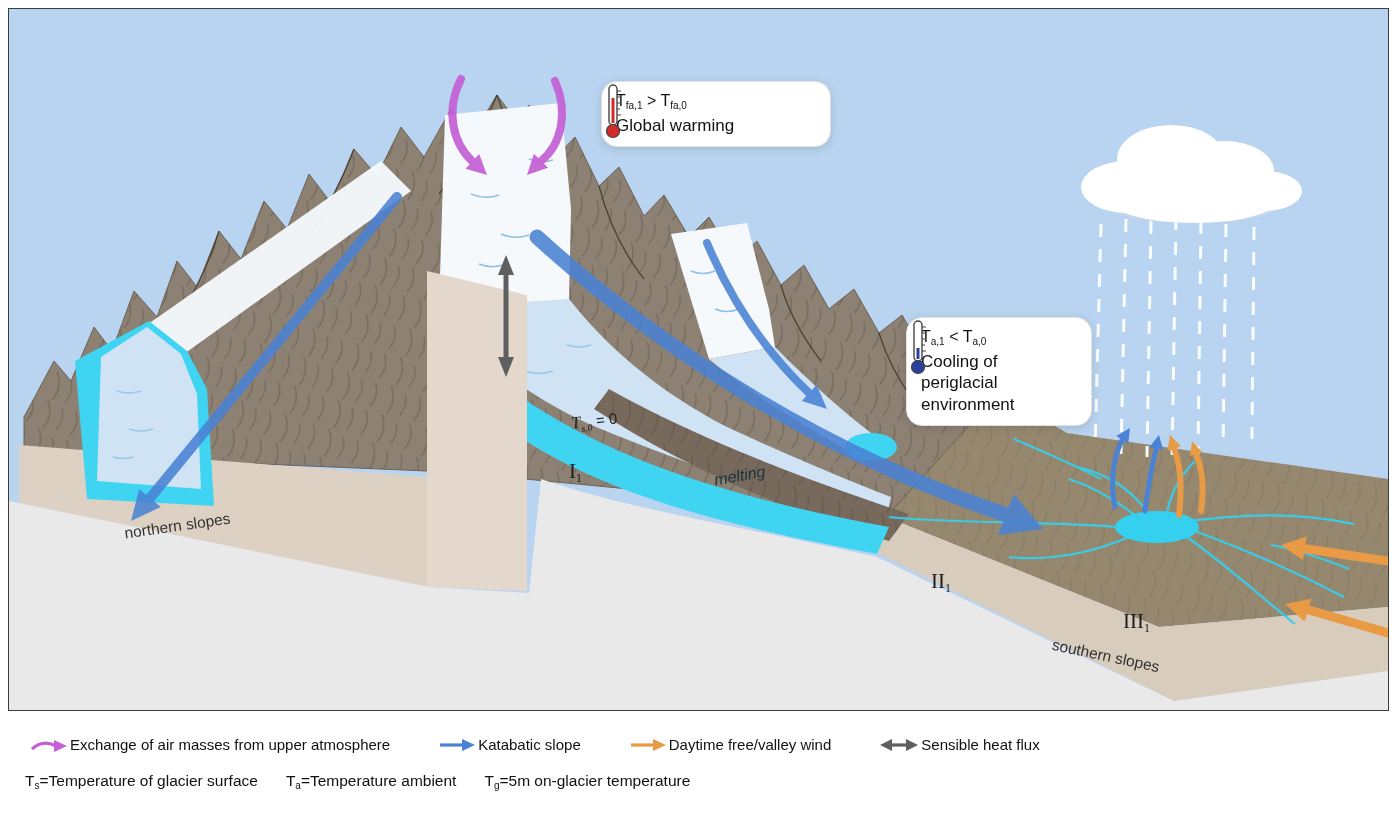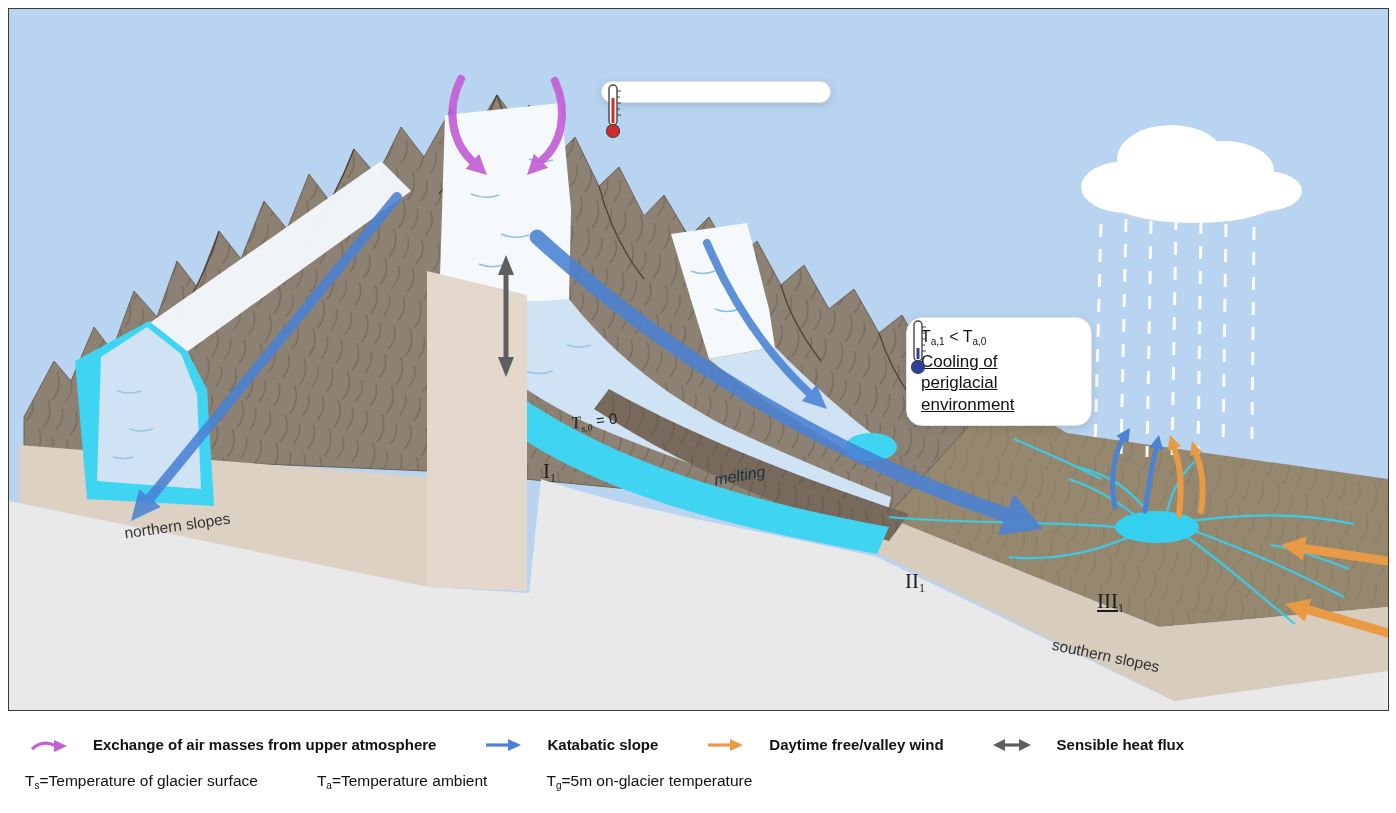--- a/index.html
+++ b/index.html
@@ -13,28 +13,28 @@
   .callout{position:absolute;background:#ffffff;border:1px solid #e2e2e2;border-radius:16px;
            box-shadow:0 2px 8px rgba(60,60,60,.18);display:flex;align-items:center;
            padding:10px 14px;gap:10px;}
   .callout .texts{display:flex;flex-direction:column;gap:4px;}
   .formula{font-size:16px;color:#111;white-space:nowrap;}
   .formula sub{font-size:10px;vertical-align:-3px;}
   .callout-label{font-size:17px;color:#111;line-height:1.25;}
 
   .terrain-label{position:absolute;color:#222;}
   .lbl-italic{font-style:italic;font-family:"Liberation Serif", serif;}
-  .numeral{font-family:"Liberation Serif", serif;font-size:21px;color:#1c1c1c;}
+  .numeral{font-family:"Liberation Serif", serif;font-size:21px;color:#1c1c1c;margin-left:26px;}
   .numeral sub{font-size:12px;vertical-align:-4px;}
   .slope-label{font-size:15.5px;color:#333;}
 
   .legend-row{position:absolute;display:flex;align-items:center;}
   .legend-row1{left:30px;top:736px;gap:48px;}
-  .legend-row2{left:25px;top:772px;gap:59px;}
-  .legend-item{display:flex;align-items:center;gap:25px;font-size:15px;color:#111;font-weight:bold;}
+  .legend-row2{left:25px;top:772px;gap:28px;}
+  .legend-item{display:flex;align-items:center;gap:2px;font-size:15px;color:#111;}
   .def-item{font-size:15.5px;color:#111;white-space:nowrap;}
   .def-item sub{font-size:10px;vertical-align:-3px;}
 </style>
 </head>
 <body>
 
 <div class="page">
 
   <div class="frame">
     <svg width="1379" height="701" viewBox="0 0 1379 701">
@@ -202,20 +202,28 @@
           <line x1="11" y1="16" x2="11" y2="41" stroke="#d42a2a" stroke-width="3"></line>
           <g stroke="#444" stroke-width="1">
             <line x1="15" y1="9" x2="19" y2="9"></line>
               <line x1="15" y1="15" x2="18" y2="15"></line>
             <line x1="15" y1="21" x2="19" y2="21"></line>
               <line x1="15" y1="27" x2="18" y2="27"></line>
             <line x1="15" y1="33" x2="19" y2="33"></line>
           </g>
           <circle cx="11" cy="49" r="6.5" fill="#d42a2a" stroke="#444" stroke-width="1.2"></circle>
         </svg>
+        <div class="texts">
+          <div class="formula">
+            <span>T</span><sub>fa,1</sub>
+            <span>&gt;</span>
+            <span>T</span><sub>fa,0</sub>
+          </div>
+          <div class="callout-label">Global warming</div>
+        </div>
       </div>
 
       <div class="callout" style="left:897px;top:308px;width:156px;align-items:flex-end;">
         <svg width="22" height="58" viewBox="0 0 22 58">
           <rect x="7" y="3" width="8" height="40" rx="4" fill="#ffffff" stroke="#444" stroke-width="1.4"></rect>
           <line x1="11" y1="30" x2="11" y2="41" stroke="#2a3fa0" stroke-width="3"></line>
           <g stroke="#444" stroke-width="1">
             <line x1="15" y1="9" x2="19" y2="9"></line>
               <line x1="15" y1="15" x2="18" y2="15"></line>
             <line x1="15" y1="21" x2="19" y2="21"></line>
@@ -223,42 +231,42 @@
             <line x1="15" y1="33" x2="19" y2="33"></line>
           </g>
           <circle cx="11" cy="49" r="6.5" fill="#2a3fa0" stroke="#444" stroke-width="1.2"></circle>
         </svg>
         <div class="texts">
           <div class="formula">
             <span>T</span><sub>a,1</sub>
             <span>&lt;</span>
             <span>T</span><sub>a,0</sub>
           </div>
-          <div class="callout-label" style="max-width:110px;text-decoration:underline;">Cooling of periglacial environment</div>
+          <div class="callout-label" style="max-width:110px;">Cooling of periglacial environment</div>
         </div>
       </div>
 
       <div class="terrain-label lbl-italic" style="left:562px;top:402px;font-size:17px;transform:rotate(-7deg);">
         <span>T</span><sub style="font-size:10px;">s,0</sub>
         <span style="font-style:normal;font-family:'Liberation Sans',sans-serif;font-size:15px;">= 0</span>
       </div>
 
       <div class="terrain-label numeral" style="left:534px;top:450px;">
         <span>I</span><sub>1</sub>
       </div>
 
       <div class="terrain-label" style="left:705px;top:458px;font-size:16px;font-style:italic;color:#16323d;transform:rotate(-10deg);">melting</div>
 
       <div class="terrain-label slope-label" style="left:115px;top:508px;transform:rotate(-8deg);">northern slopes</div>
 
       <div class="terrain-label numeral" style="left:896px;top:560px;">
         <span>II</span><sub>1</sub>
       </div>
 
-      <div class="terrain-label numeral" style="left:1088px;top:580px;text-decoration:underline;">
+      <div class="terrain-label numeral" style="left:1088px;top:600px;">
         <span>III</span><sub>1</sub>
       </div>
 
       <div class="terrain-label slope-label" style="left:1042px;top:638px;transform:rotate(12deg);">southern slopes</div>
     </div>
   </div>
 
   <div class="legend-row legend-row1">
     <div class="legend-item">
       <svg width="38" height="16" viewBox="0 0 38 16">

